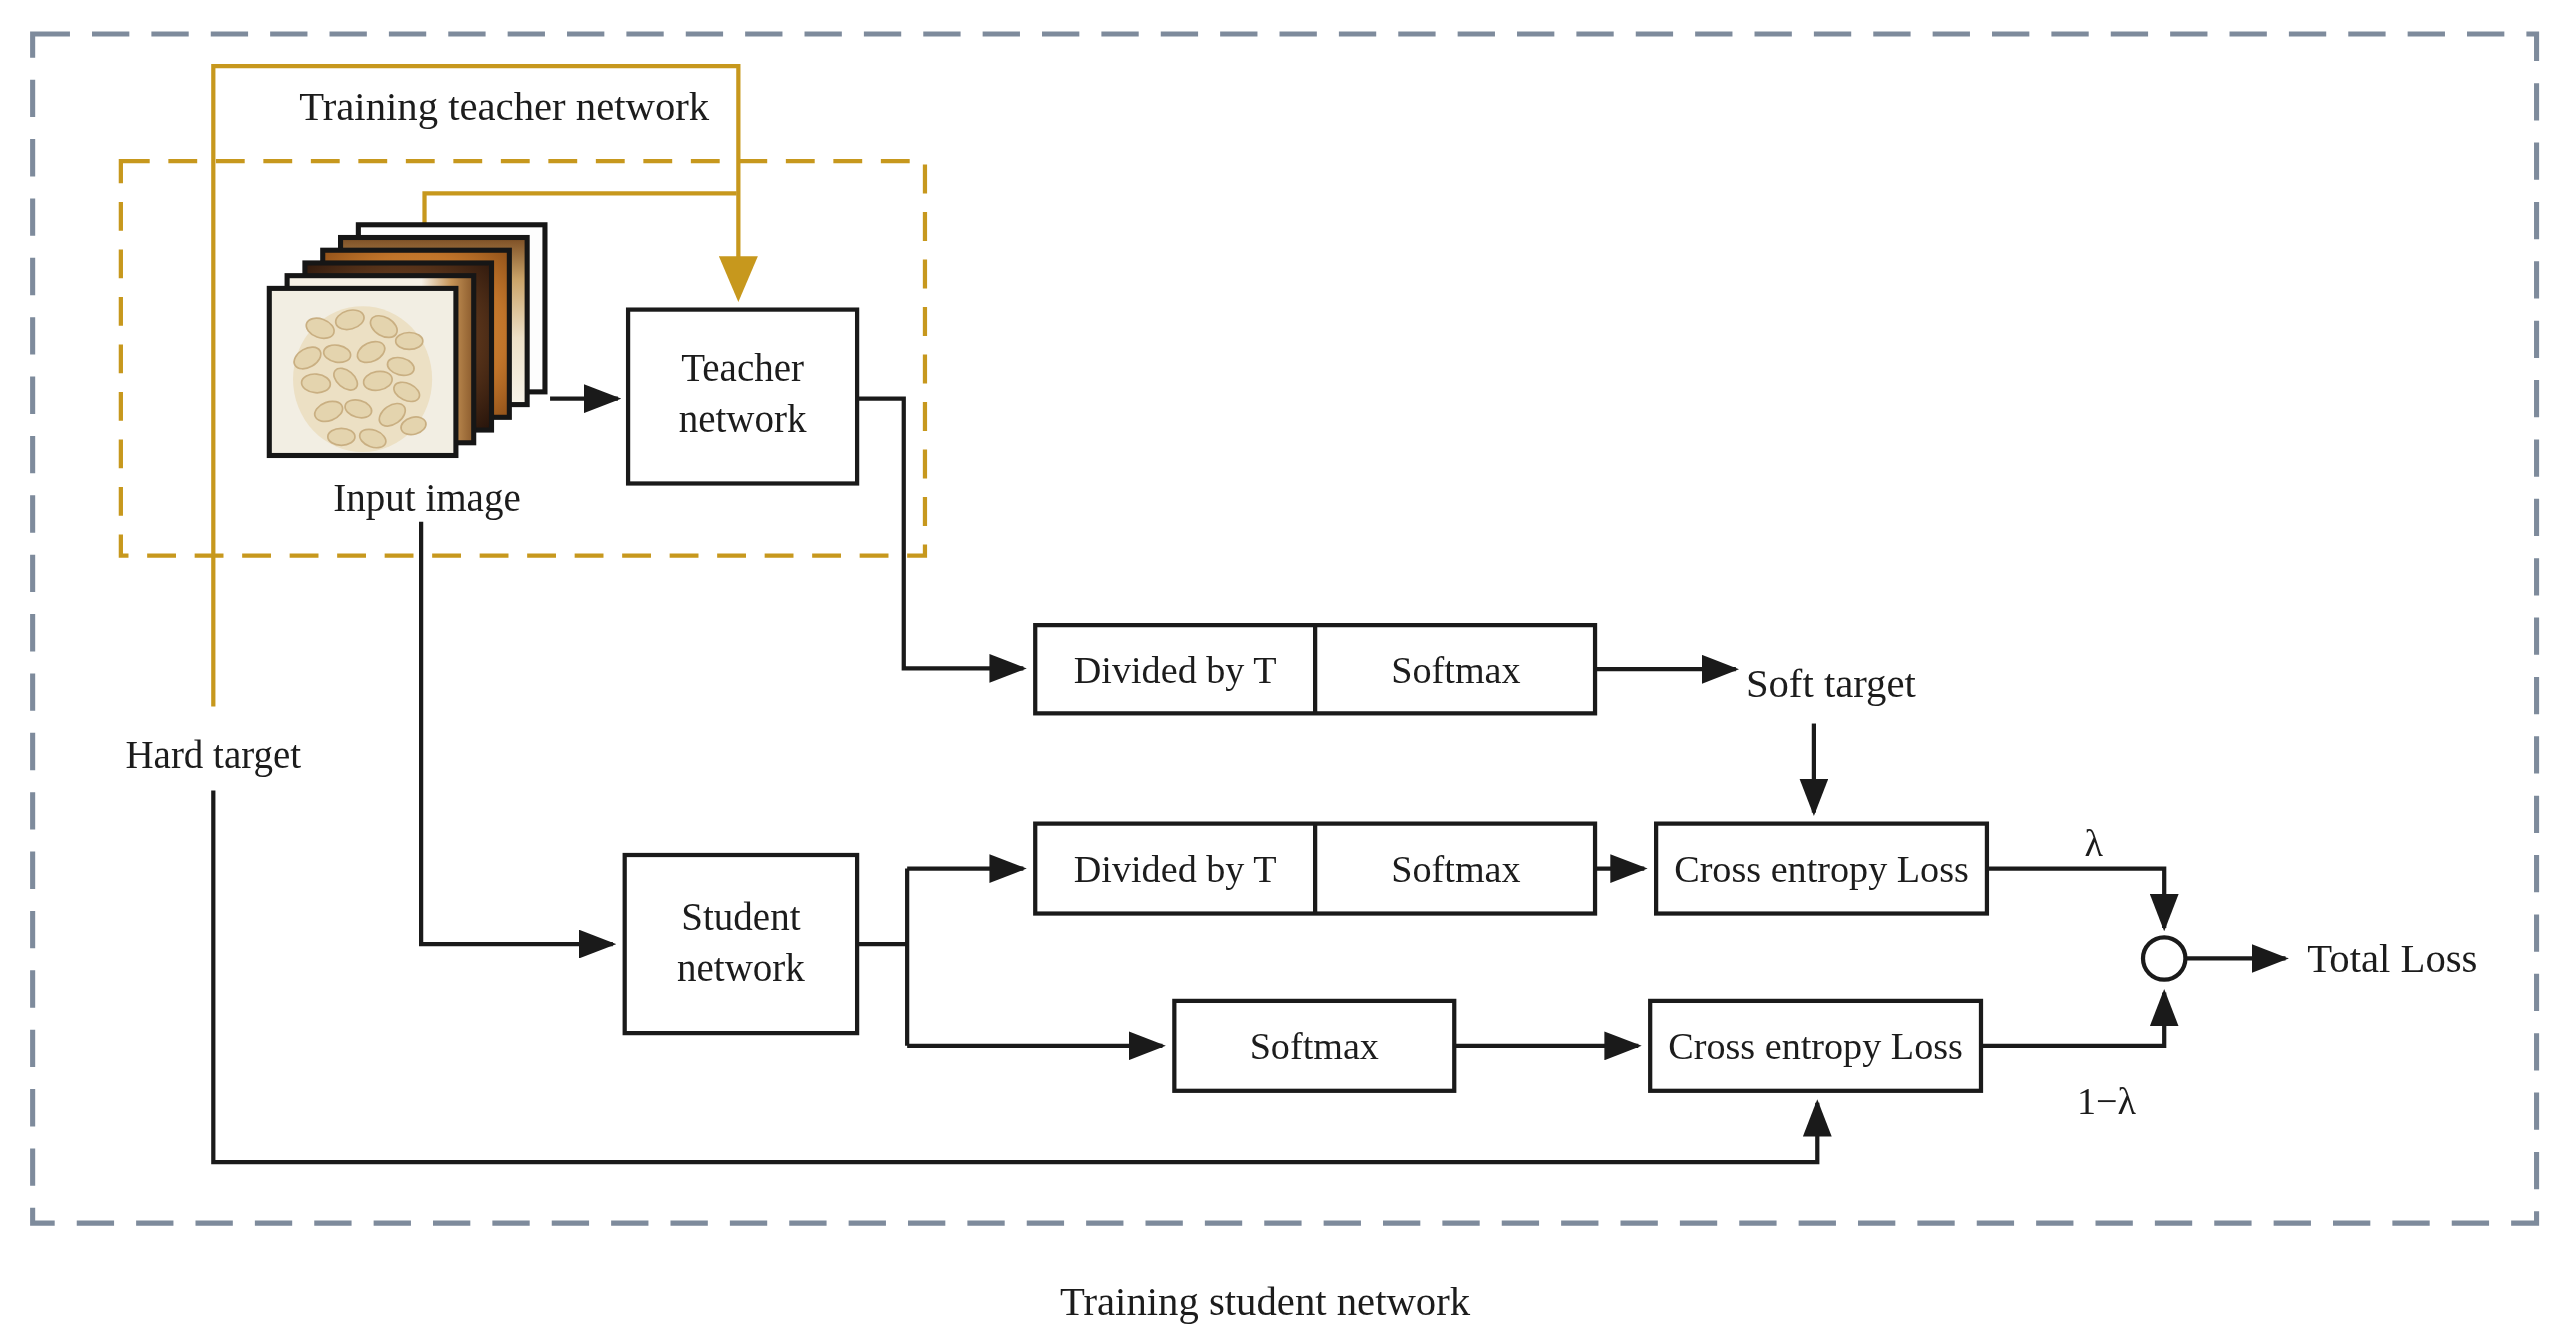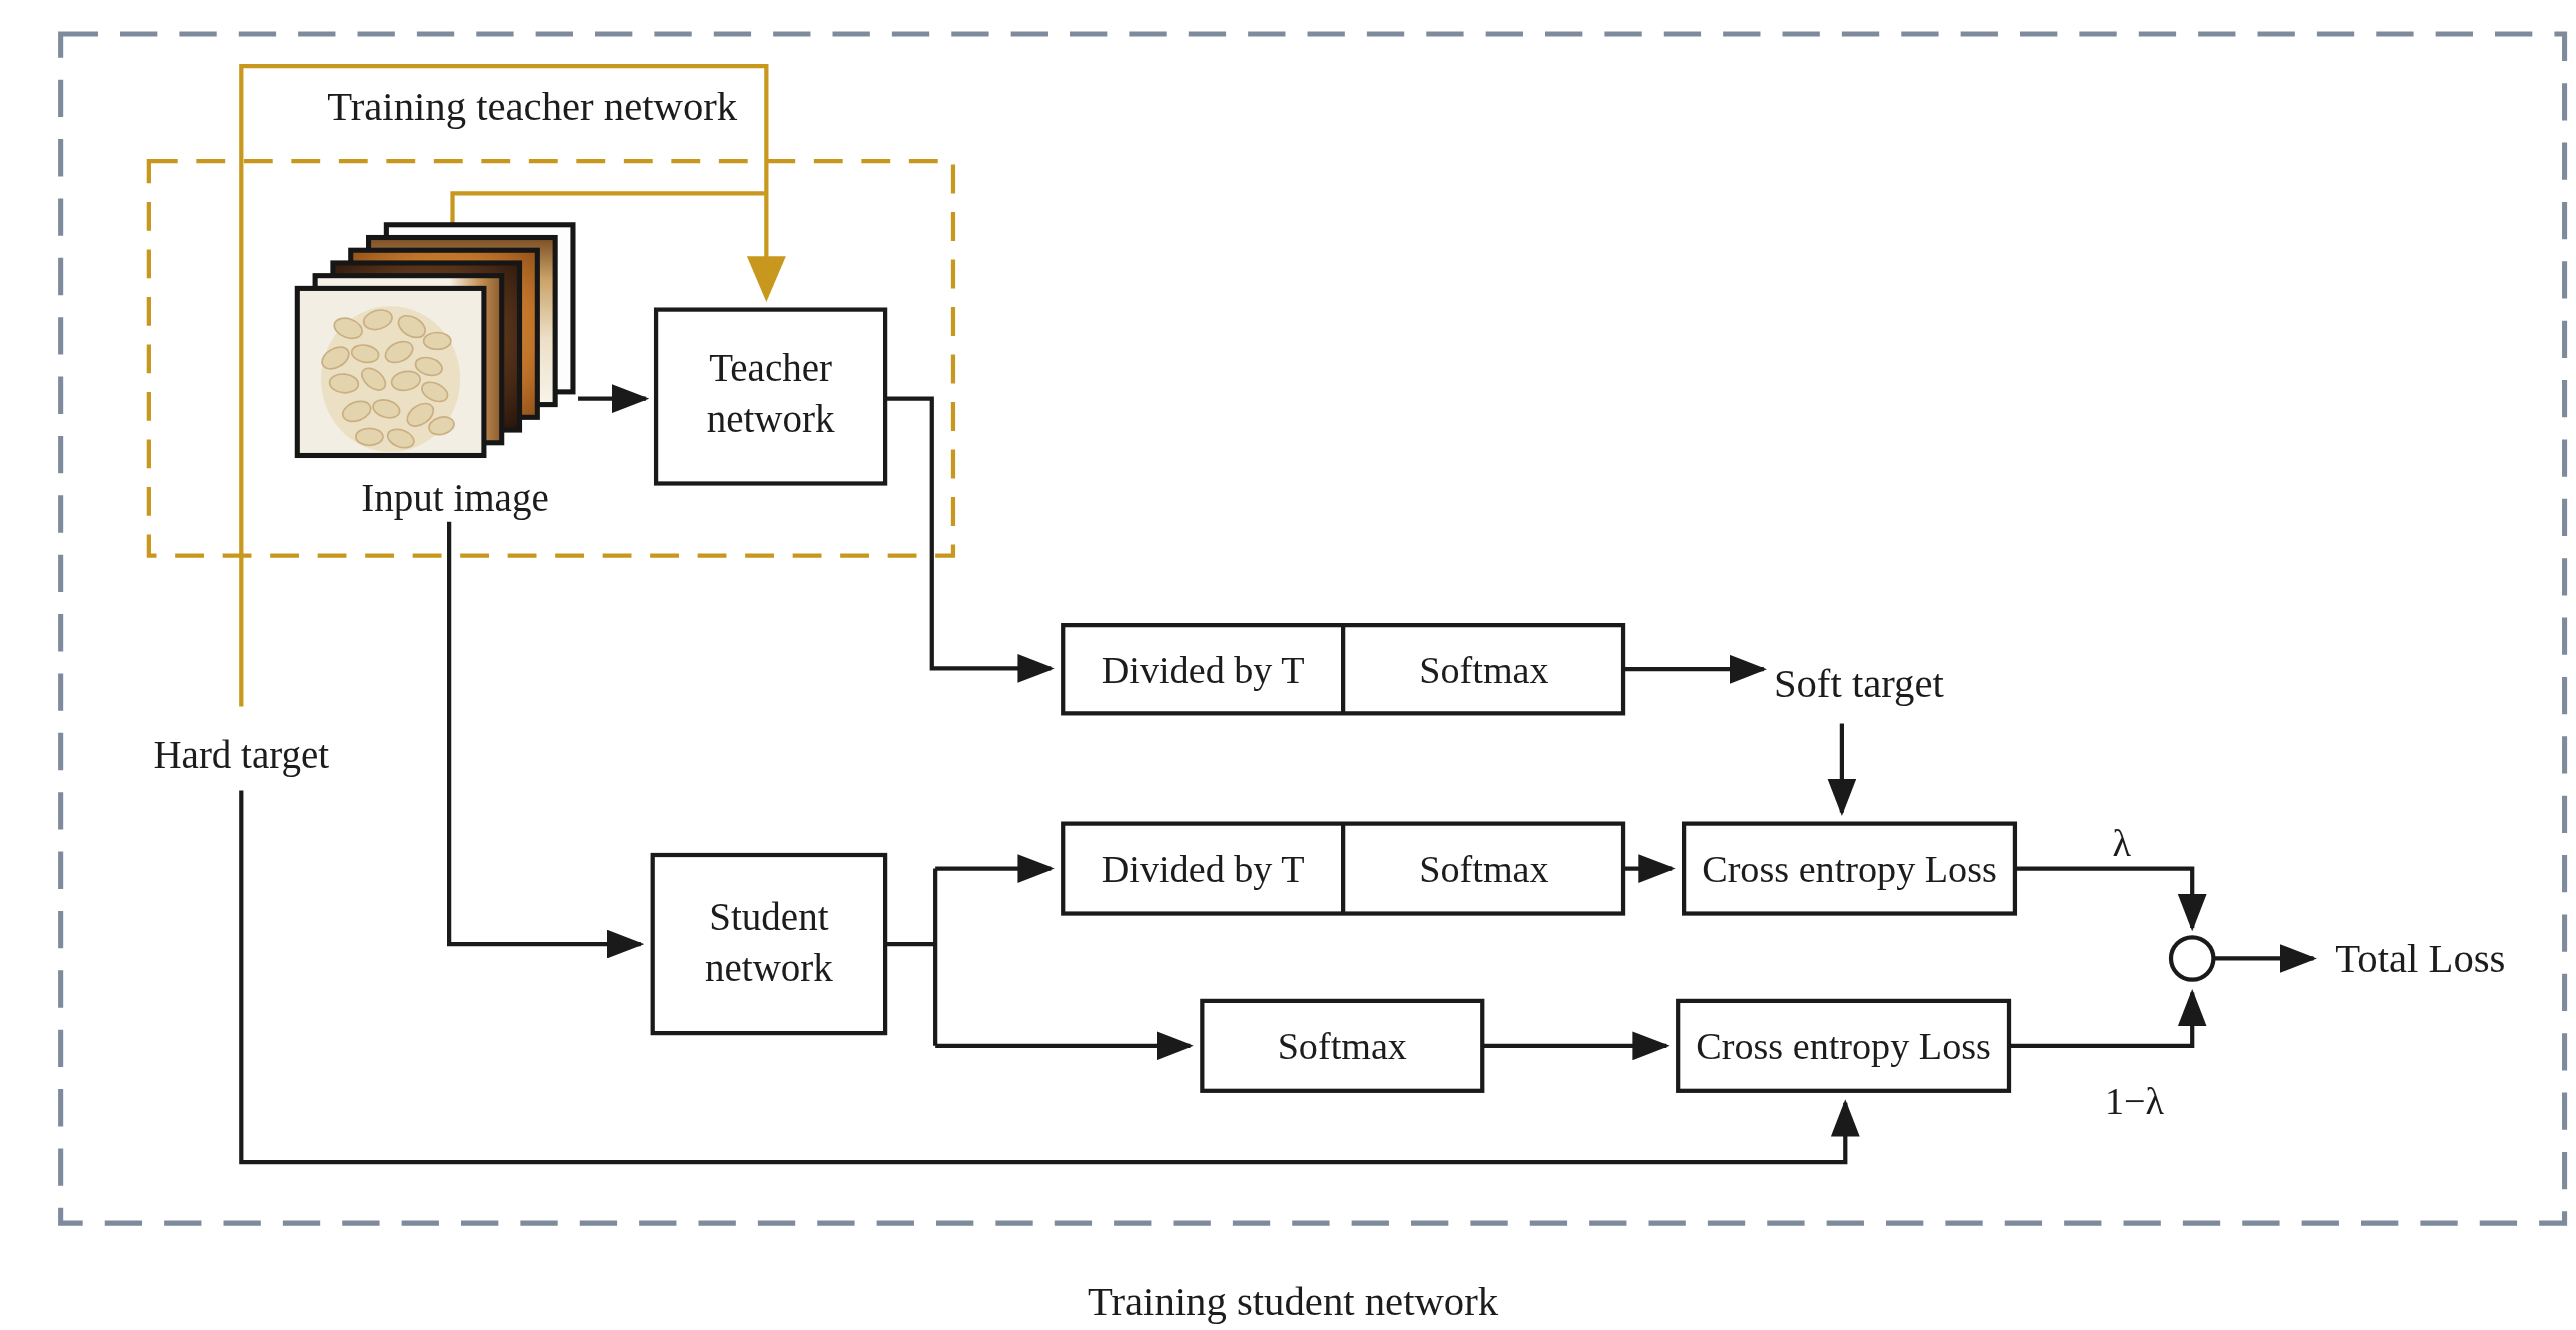--- a/index.html
+++ b/index.html
@@ -2,21 +2,20 @@
 <html style="font-size:13.6px"><head>
 <meta charset="utf-8">
 <style>
   html, body { margin: 0; padding: 0; background: #ffffff; }
   #stage {
     position: relative;
     width: 2068px;
     height: 1330px;
     background: #ffffff;
     font-family: "Liberation Serif", serif;
-    margin-left: 28px;
   }
   svg { position: absolute; inset: 0; display: block; }
   .ln   { stroke: #1a1a1a; stroke-width: 5; fill: none; }
   .box  { fill: #ffffff; stroke: #1a1a1a; stroke-width: 5; }
   .imgf { stroke: #161616; stroke-width: 6; }
   .t    { fill: #1c1c1c; text-anchor: middle; font-family: "Liberation Serif", serif; }
   .t46  { font-size: 46px; }
   .t45  { font-size: 45px; }
   .t48  { font-size: 48px; }
 </style>

